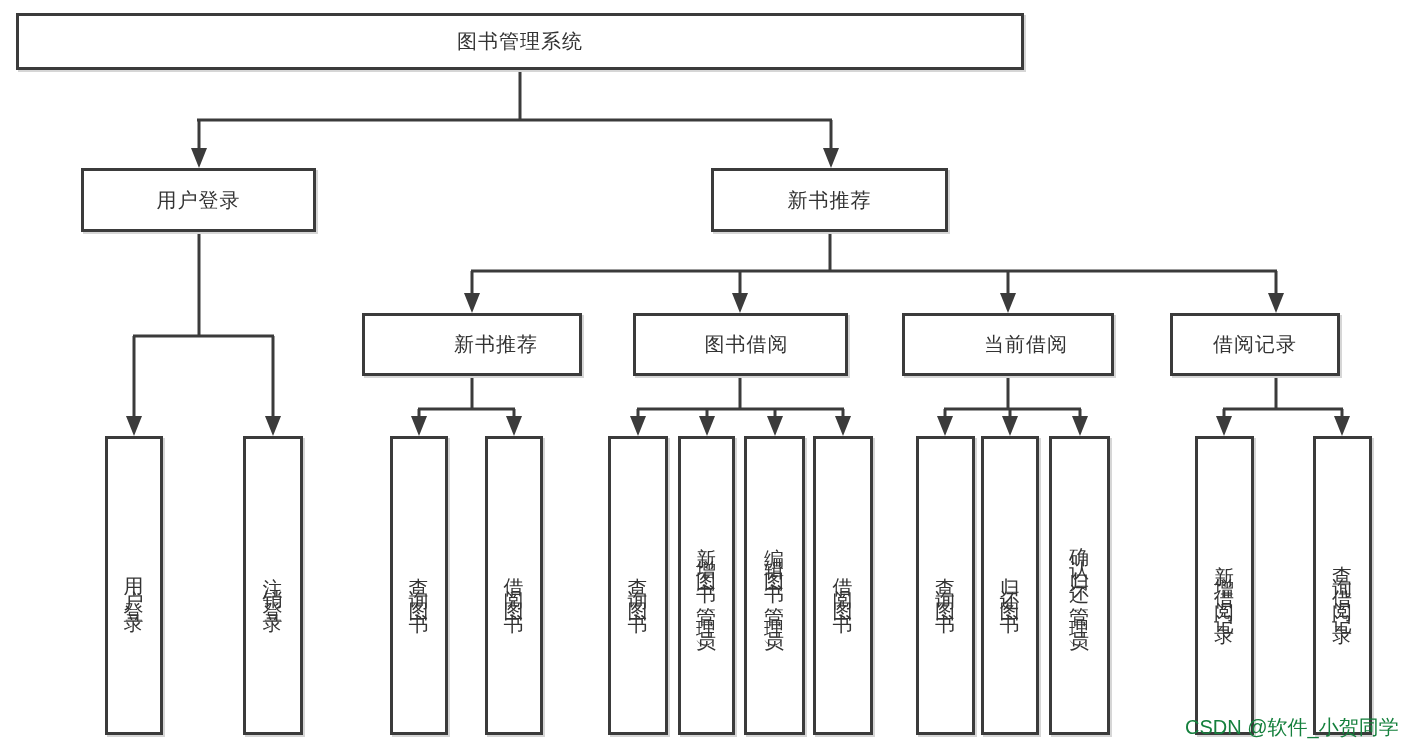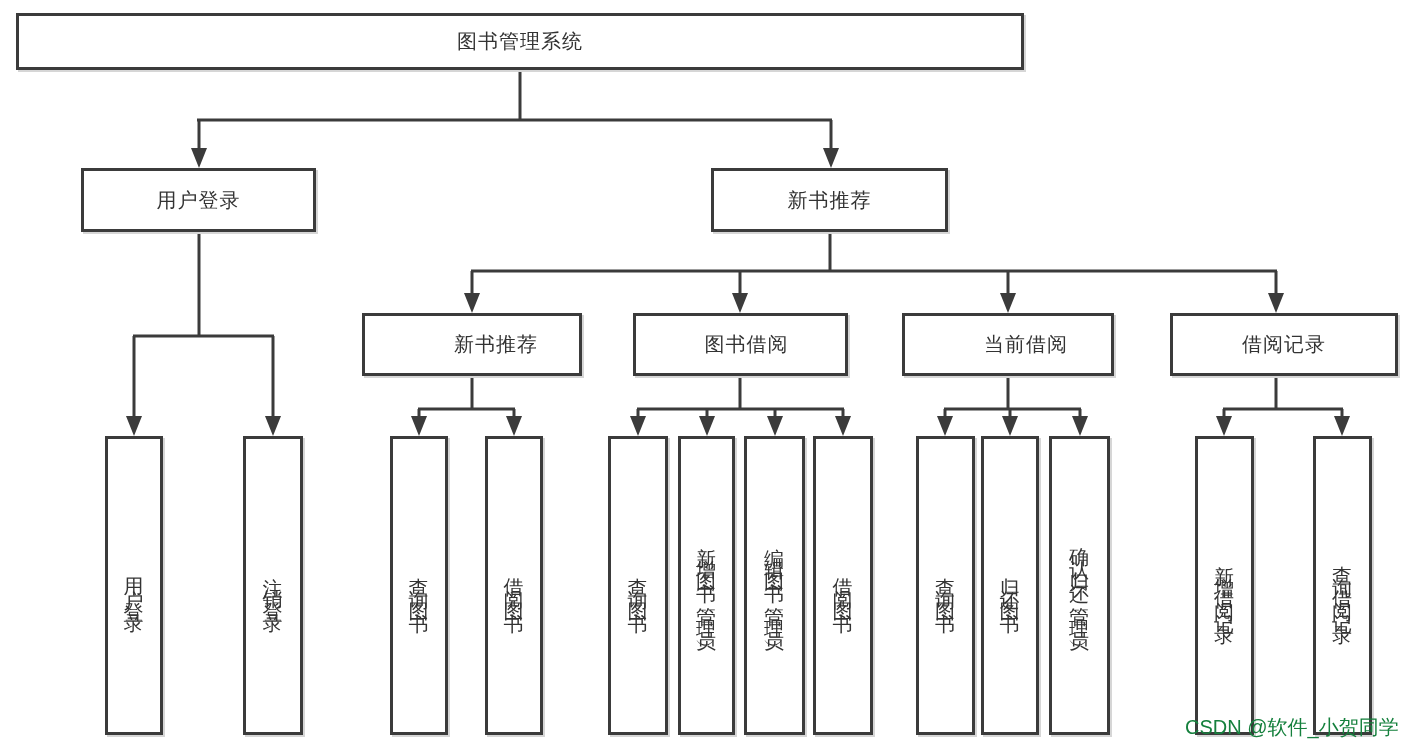--- a/index.html
+++ b/index.html
@@ -146,21 +146,21 @@
 
   <div class="hbox" style="left:362px;top:313px;width:220px;height:63px;padding-left:48px;">
     <span>新书推荐</span>
   </div>
   <div class="hbox" style="left:633px;top:313px;width:215px;height:63px;padding-left:12px;">
     <span>图书借阅</span>
   </div>
   <div class="hbox" style="left:902px;top:313px;width:212px;height:63px;padding-left:36px;">
     <span>当前借阅</span>
   </div>
-  <div class="hbox" style="left:1170px;top:313px;width:228px;height:63px;">
+  <div class="hbox" style="left:1170px;top:313px;width:170px;height:63px;">
     <span>借阅记录</span>
   </div>
 
   <div class="vbox" style="left:105px;top:436px;width:58px;height:299px;">
     <span>用户登录</span>
   </div>
   <div class="vbox" style="left:243px;top:436px;width:60px;height:299px;">
     <span>注销登录</span>
   </div>
 

